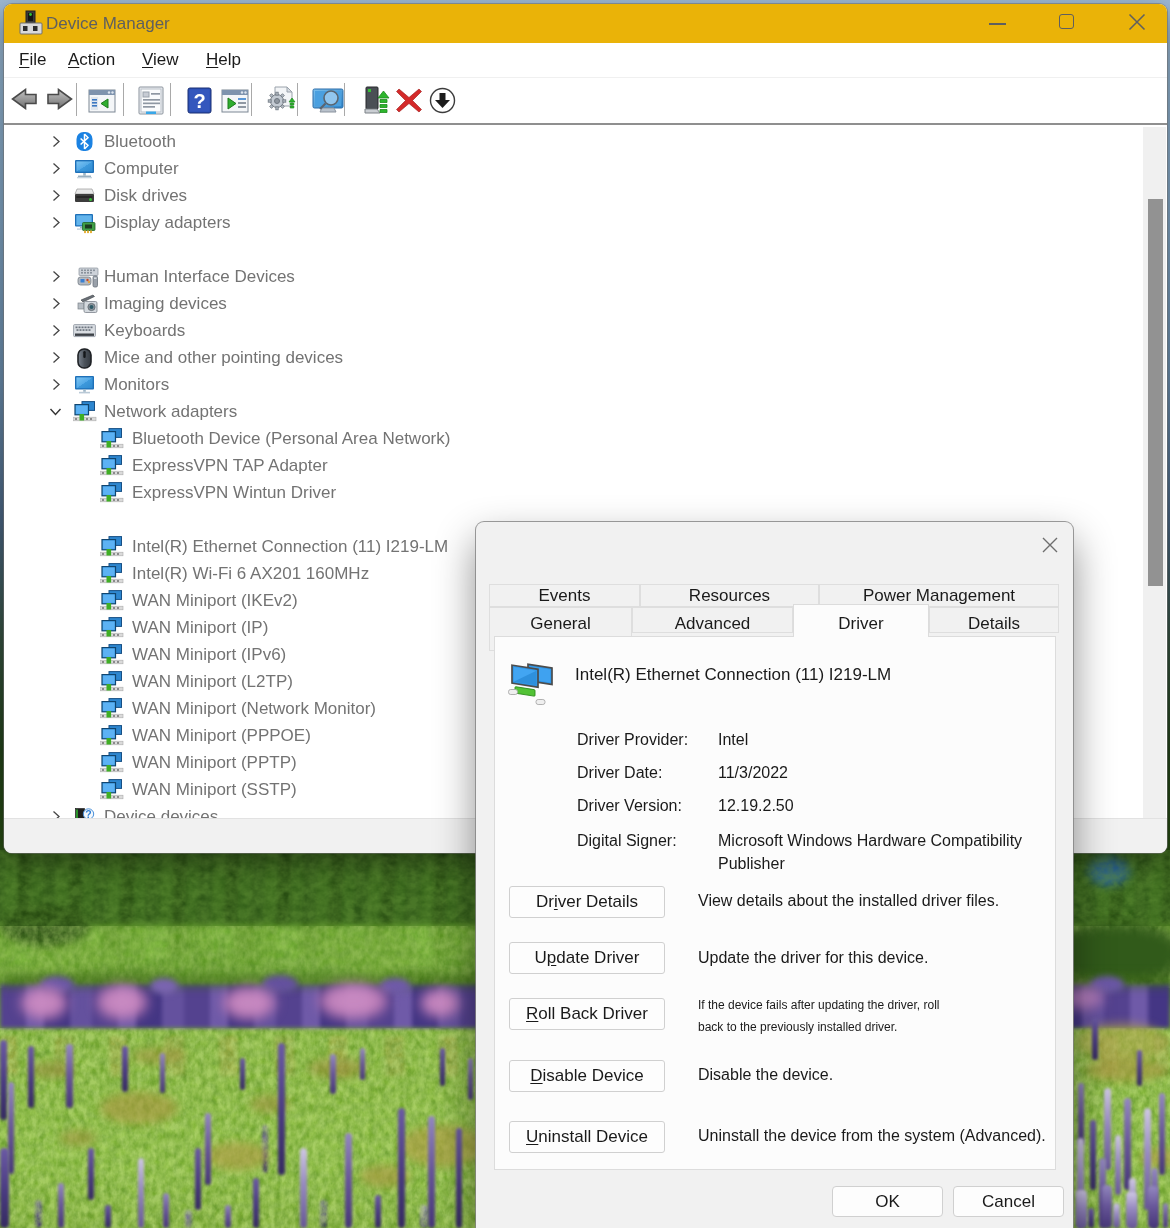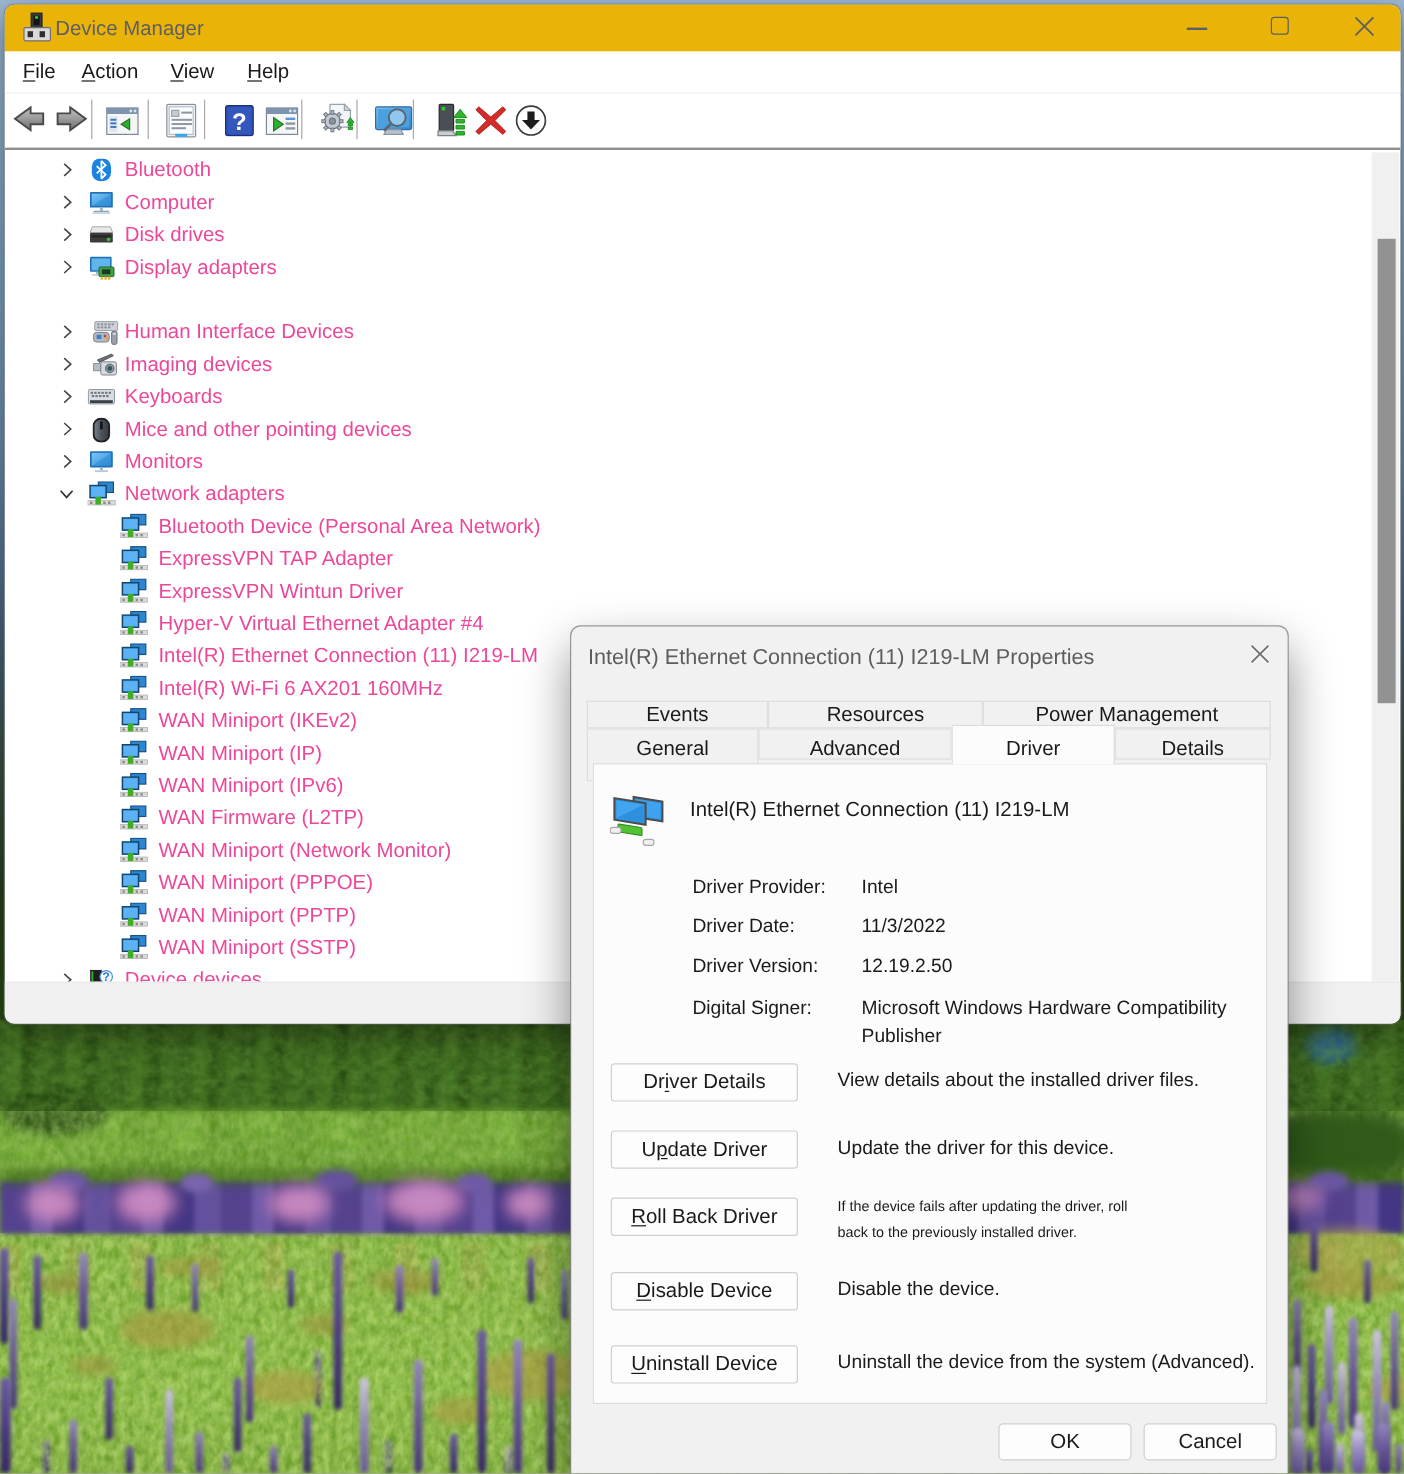--- a/index.html
+++ b/index.html
@@ -22,21 +22,21 @@
 #tbar .txt{position:absolute;left:42px;top:10px;font-size:17px;color:#5f5f5f}
 #menu{position:absolute;left:0;top:39px;right:0;height:35px;background:#fff;border-bottom:1px solid #f0f0f0}
 .mi{position:absolute;top:7px;font-size:17px;color:#1a1a1a}
 .mi u{text-decoration:underline;text-underline-offset:2px}
 #tools{position:absolute;left:0;top:75px;right:0;height:46px;background:#fff;border-bottom:2px solid #8f8f8f}
 .tsep{position:absolute;top:4px;height:33px;width:1px;background:#a9a9a9}
 #list{position:absolute;left:1px;top:123px;width:1138px;height:691px;background:#fff;overflow:hidden}
 #sbar{position:absolute;left:1139px;top:123px;width:23px;height:691px;background:#f0f0f0}
 #sthumb{position:absolute;left:5px;top:72px;width:15px;height:387px;background:#929292}
 #status{position:absolute;left:0;top:814px;right:0;height:35px;background:#f1f1f1;border-top:1px solid #e2e2e2;border-radius:0 0 8px 8px}
-.row{position:absolute;height:27px;line-height:27px;font-size:17px;color:#ec4899;white-space:nowrap}
+.row{position:absolute;height:27px;line-height:27px;font-size:17px;color:#737373;white-space:nowrap}
 .chev{position:absolute;top:7px}
 .ric{position:absolute;top:4px}
 
 #dlg{position:absolute;left:476px;top:522px;width:597px;height:706px;background:#f1f1f1;border-radius:8px 8px 0 0;box-shadow:0 0 0 1px rgba(130,130,130,.8),0 18px 40px rgba(0,0,0,.45)}
 #dlg .dtitle{position:absolute;left:14px;top:15px;font-size:18px;color:#5d5d5d;white-space:nowrap}
 .tab{position:absolute;height:23px;background:#f1f1f1;border:1px solid #dedede;font-size:17px;color:#1a1a1a;text-align:center;line-height:22px}
 .tabsel{position:absolute;background:#fcfcfc;border:1px solid #dcdcdc;border-bottom:none;font-size:17px;color:#1a1a1a;text-align:center;z-index:3}
 #cbox{position:absolute;left:18px;top:114px;width:562px;height:534px;background:#fcfcfc;border:1px solid #dcdcdc;z-index:1}
 .lbl{position:absolute;font-size:17px;color:#1a1a1a;white-space:nowrap}
 .btn{position:absolute;width:156px;height:32px;background:#fdfdfd;border:1px solid #d0d0d0;border-radius:3px;font-size:17px;color:#1a1a1a;text-align:center;line-height:30px}
@@ -481,33 +481,20 @@
           <rect x="2" y="3.6" width="13.5" height="10.2" fill="#4aa7f0" stroke="#10456f" stroke-width="1.2"></rect>
           <rect x="3.2" y="4.8" width="11.1" height="7.8" fill="#5cb2f4"></rect>
           <rect x="0" y="16.2" width="23" height="3.6" fill="#dadada" stroke="#ababab" stroke-width=".6"></rect>
           <rect x="6.5" y="13" width="4.6" height="6.5" fill="#3fae25"></rect>
           <rect x="13" y="17" width="2" height="2" fill="#8a8a8a"></rect>
           <rect x="17" y="17" width="2" height="2" fill="#8a8a8a"></rect>
           <rect x="2" y="17" width="2" height="2" fill="#8a8a8a"></rect>
         </svg>
         <span class="a" style="left:127px">ExpressVPN Wintun Driver</span>
       </div>
-<div class="row" style="left:0;top:379px;width:1130px">
-        <svg class="ric" style="left:95px;top:3px" width="24" height="22" viewBox="0 0 24 22">
-          <rect x="9" y="0.6" width="12.5" height="8.8" fill="#2d86cf" stroke="#174f84" stroke-width="1"></rect>
-          <rect x="2" y="3.6" width="13.5" height="10.2" fill="#4aa7f0" stroke="#10456f" stroke-width="1.2"></rect>
-          <rect x="3.2" y="4.8" width="11.1" height="7.8" fill="#5cb2f4"></rect>
-          <rect x="0" y="16.2" width="23" height="3.6" fill="#dadada" stroke="#ababab" stroke-width=".6"></rect>
-          <rect x="6.5" y="13" width="4.6" height="6.5" fill="#3fae25"></rect>
-          <rect x="13" y="17" width="2" height="2" fill="#8a8a8a"></rect>
-          <rect x="17" y="17" width="2" height="2" fill="#8a8a8a"></rect>
-          <rect x="2" y="17" width="2" height="2" fill="#8a8a8a"></rect>
-        </svg>
-        <span class="a" style="left:127px">Hyper-V Virtual Ethernet Adapter #4</span>
-      </div>
 <div class="row" style="left:0;top:406px;width:1130px">
         <svg class="ric" style="left:95px;top:3px" width="24" height="22" viewBox="0 0 24 22">
           <rect x="9" y="0.6" width="12.5" height="8.8" fill="#2d86cf" stroke="#174f84" stroke-width="1"></rect>
           <rect x="2" y="3.6" width="13.5" height="10.2" fill="#4aa7f0" stroke="#10456f" stroke-width="1.2"></rect>
           <rect x="3.2" y="4.8" width="11.1" height="7.8" fill="#5cb2f4"></rect>
           <rect x="0" y="16.2" width="23" height="3.6" fill="#dadada" stroke="#ababab" stroke-width=".6"></rect>
           <rect x="6.5" y="13" width="4.6" height="6.5" fill="#3fae25"></rect>
           <rect x="13" y="17" width="2" height="2" fill="#8a8a8a"></rect>
           <rect x="17" y="17" width="2" height="2" fill="#8a8a8a"></rect>
           <rect x="2" y="17" width="2" height="2" fill="#8a8a8a"></rect>
@@ -570,21 +557,21 @@
         <svg class="ric" style="left:95px;top:3px" width="24" height="22" viewBox="0 0 24 22">
           <rect x="9" y="0.6" width="12.5" height="8.8" fill="#2d86cf" stroke="#174f84" stroke-width="1"></rect>
           <rect x="2" y="3.6" width="13.5" height="10.2" fill="#4aa7f0" stroke="#10456f" stroke-width="1.2"></rect>
           <rect x="3.2" y="4.8" width="11.1" height="7.8" fill="#5cb2f4"></rect>
           <rect x="0" y="16.2" width="23" height="3.6" fill="#dadada" stroke="#ababab" stroke-width=".6"></rect>
           <rect x="6.5" y="13" width="4.6" height="6.5" fill="#3fae25"></rect>
           <rect x="13" y="17" width="2" height="2" fill="#8a8a8a"></rect>
           <rect x="17" y="17" width="2" height="2" fill="#8a8a8a"></rect>
           <rect x="2" y="17" width="2" height="2" fill="#8a8a8a"></rect>
         </svg>
-        <span class="a" style="left:127px">WAN Firmware (L2TP)</span>
+        <span class="a" style="left:127px">WAN Miniport (L2TP)</span>
       </div>
 <div class="row" style="left:0;top:568px;width:1130px">
         <svg class="ric" style="left:95px;top:3px" width="24" height="22" viewBox="0 0 24 22">
           <rect x="9" y="0.6" width="12.5" height="8.8" fill="#2d86cf" stroke="#174f84" stroke-width="1"></rect>
           <rect x="2" y="3.6" width="13.5" height="10.2" fill="#4aa7f0" stroke="#10456f" stroke-width="1.2"></rect>
           <rect x="3.2" y="4.8" width="11.1" height="7.8" fill="#5cb2f4"></rect>
           <rect x="0" y="16.2" width="23" height="3.6" fill="#dadada" stroke="#ababab" stroke-width=".6"></rect>
           <rect x="6.5" y="13" width="4.6" height="6.5" fill="#3fae25"></rect>
           <rect x="13" y="17" width="2" height="2" fill="#8a8a8a"></rect>
           <rect x="17" y="17" width="2" height="2" fill="#8a8a8a"></rect>
@@ -643,21 +630,20 @@
         </svg>
         <span class="a" style="left:99px">Device devices</span>
       </div>
 </div>
 <div id="sbar">
       <div id="sthumb"></div>
     </div>
 <div id="status"></div>
 </div>
 <div id="dlg">
-<div class="dtitle">Intel(R) Ethernet Connection (11) I219-LM Properties</div>
 <svg class="a" style="left:566px;top:15px" width="16" height="16" viewBox="0 0 16 16">
       <path d="M1 1 L15 15 M15 1 L1 15" stroke="#6e6e6e" stroke-width="1.4"></path>
     </svg>
 <div class="tab" style="left:13px;top:62px;width:151px">Events</div>
 <div class="tab" style="left:164px;top:62px;width:179px">Resources</div>
 <div class="tab" style="left:343px;top:62px;width:240px">Power Management</div>
 <div class="tab" style="left:13px;top:85px;width:143px;height:44px;line-height:31px">General</div>
 <div class="tab" style="left:156px;top:85px;width:161px;height:26px;line-height:31px">Advanced</div>
 <div class="tab" style="left:453px;top:85px;width:130px;height:26px;line-height:31px">Details</div>
 <div class="tabsel" style="left:317px;top:82px;width:136px;height:33px;line-height:38px">Driver</div>

